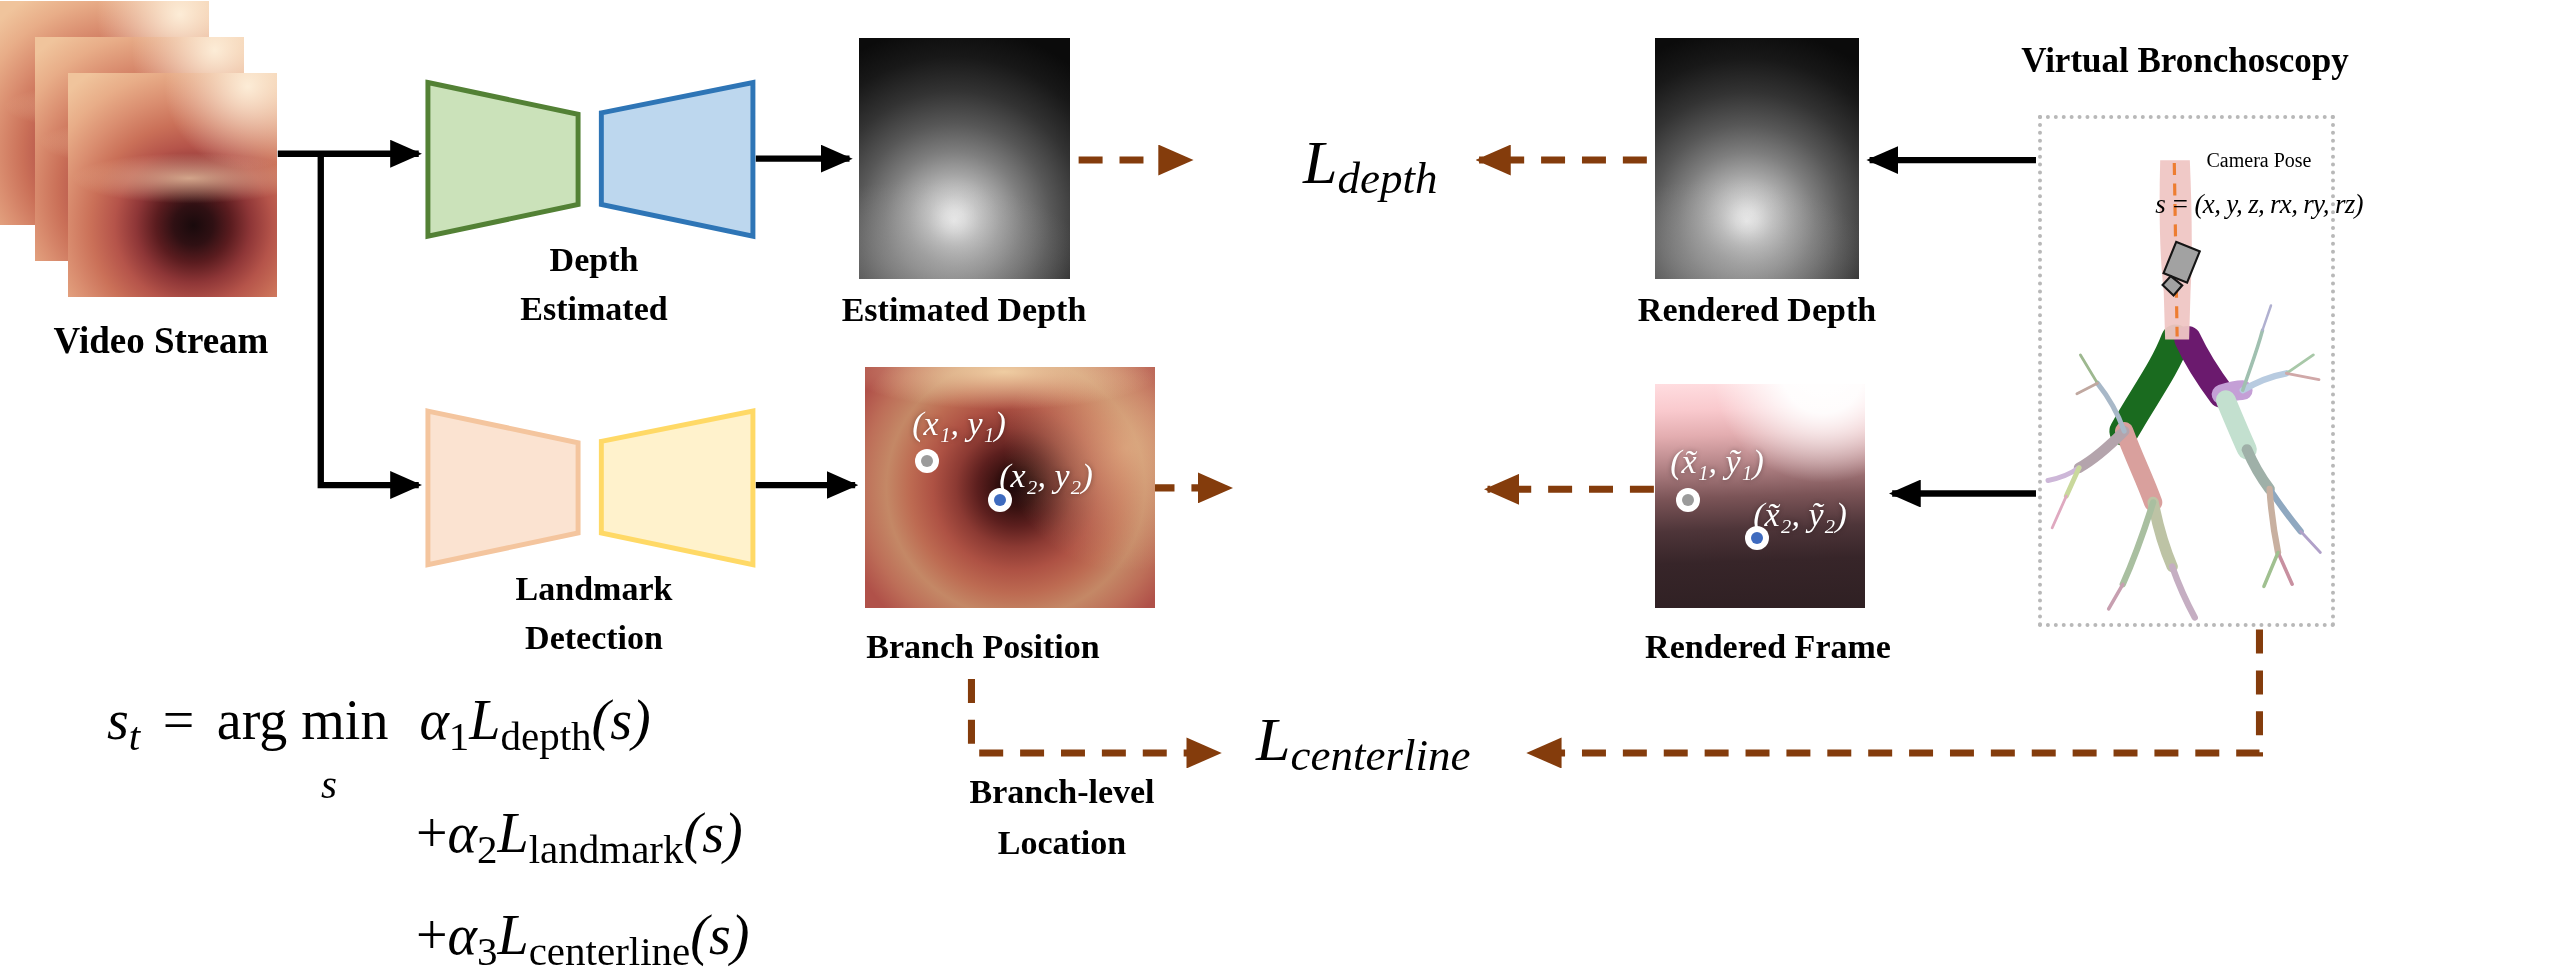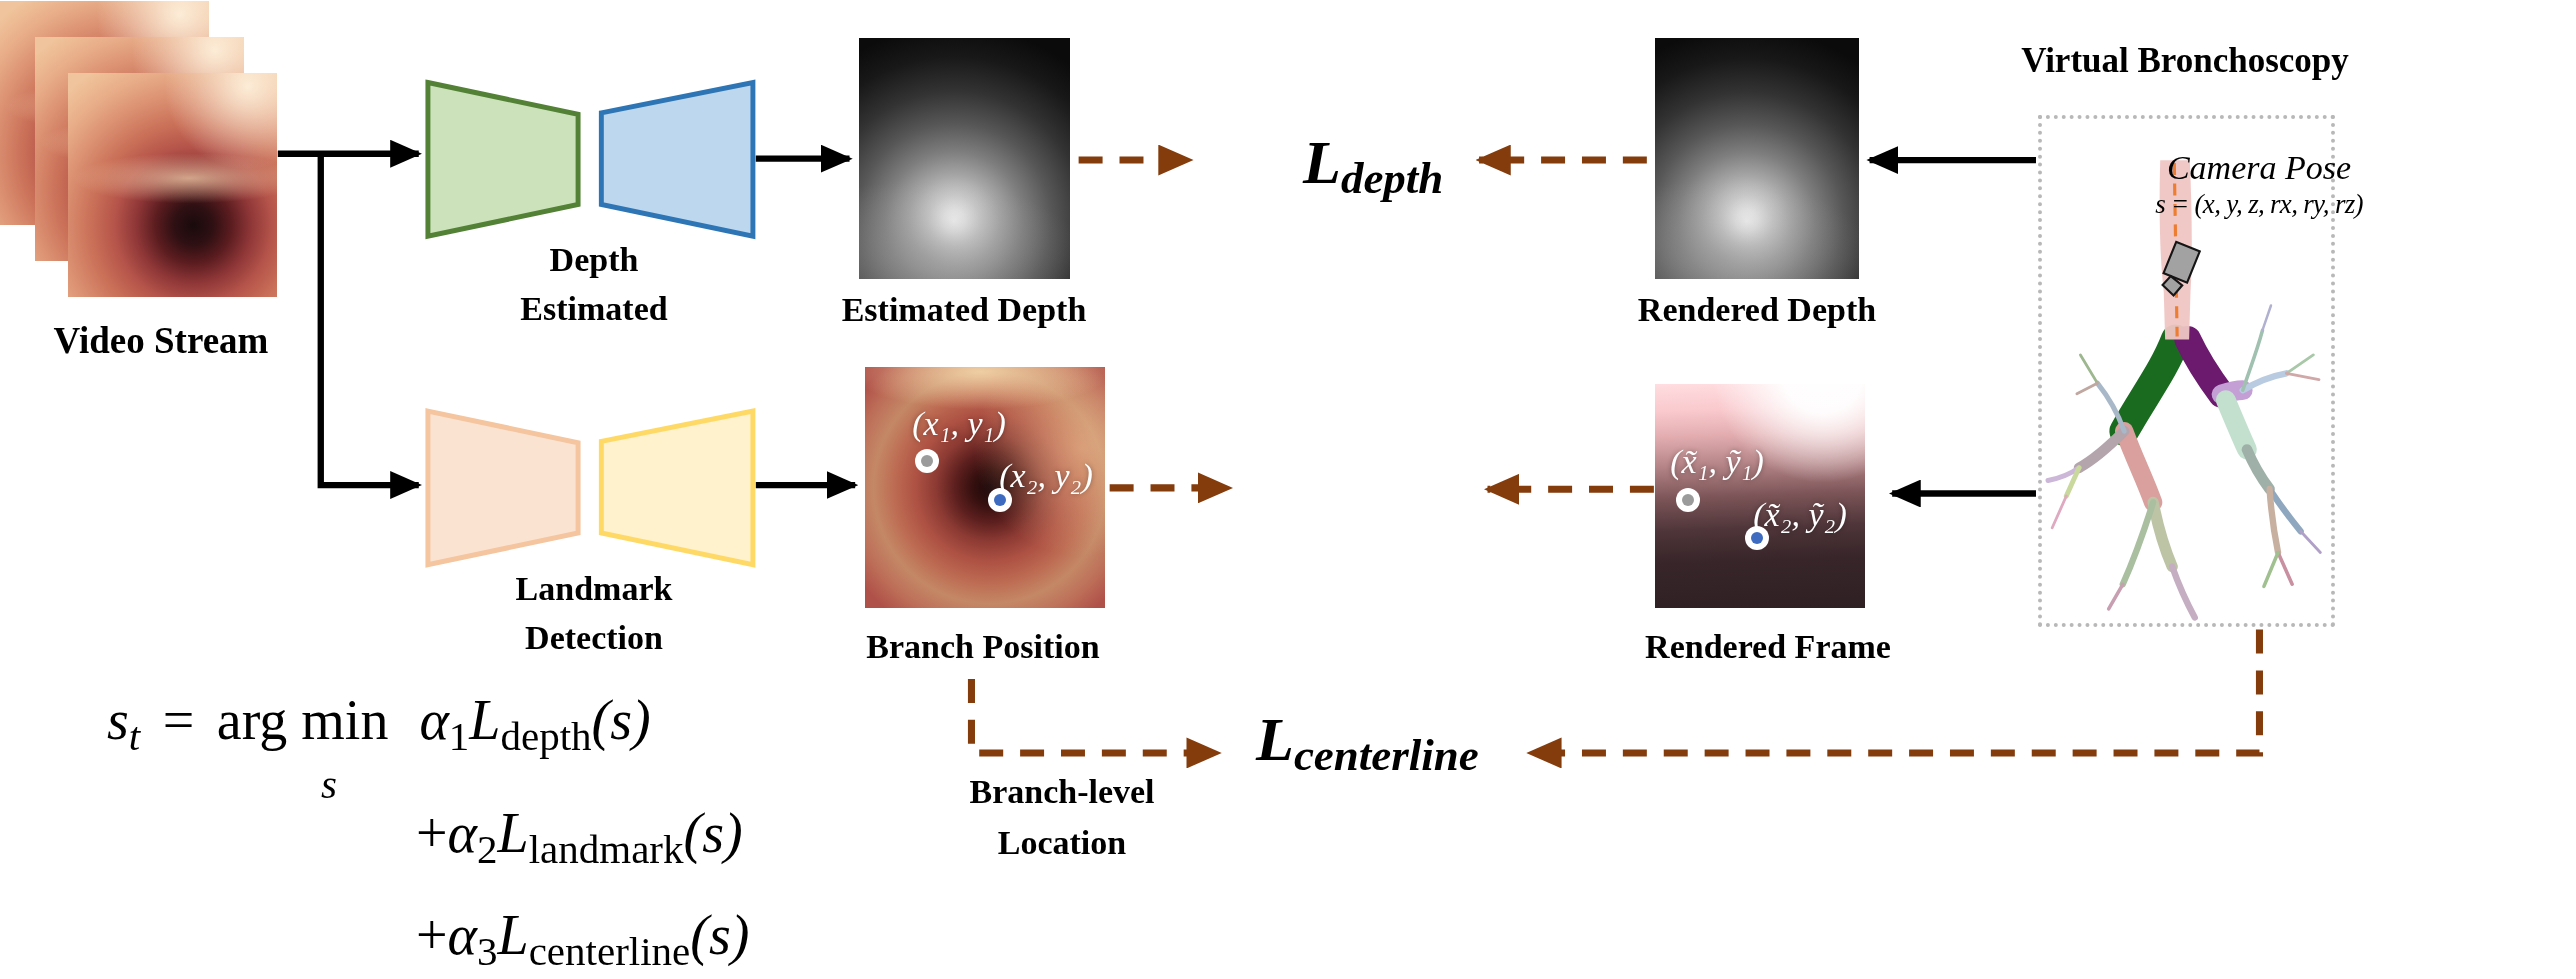--- a/index.html
+++ b/index.html
@@ -33,25 +33,25 @@
       radial-gradient(circle at 80% -5%, #ffffff 0%, rgba(255,255,255,.95) 14%, rgba(255,255,255,0) 38%),
       linear-gradient(178deg, #ffdde0 0%, #f9c9cd 12%, #e3adb0 23%, #b48487 36%,
         #7b5457 50%, #4e3539 64%, #372529 78%, #2f2023 100%);}
   
   .lm-dot{position:absolute;width:24px;height:24px;border-radius:50%;background:#fff;
           transform:translate(-50%,-50%);display:flex;align-items:center;justify-content:center;}
   .lm-dot span{display:block;width:12.7px;height:12.7px;border-radius:50%;}
   .lm-lbl{position:absolute;transform:translate(-50%,-50%);color:#fff;font-style:italic;
           font-size:34px;white-space:nowrap;text-shadow:0 0 5.6px rgba(0,0,0,.35);}
   
-  .loss{position:absolute;font-weight:700;font-style:italic;font-size:62px;line-height:1;white-space:nowrap;}
+  .loss{position:absolute;font-weight:400;font-style:italic;font-size:62px;line-height:1;white-space:nowrap;}
   .loss .lsub{font-size:45px;vertical-align:-0.22em;}
   
   .vb-box{position:absolute;border:4.2px dotted #b8b8b8;background:transparent;}
-  .pose-lbl{position:absolute;font-size:34px;transform:translateX(-50%);white-space:nowrap;font-style:italic;}
+  .pose-lbl{position:absolute;font-size:20px;transform:translateX(-50%);white-space:nowrap;}
   .pose-val{position:absolute;font-size:27px;font-style:italic;letter-spacing:-0.7px;
             transform:translateX(-50%);white-space:nowrap;}
   
   .eq{position:absolute;font-size:56px;line-height:1;white-space:nowrap;}
   .it{font-style:italic;}
   .rm{font-style:normal;}
   .eqsub{font-size:41px;vertical-align:-0.26em;}
   .m-l{margin-left:17px;}
   .m-s{margin-left:8.5px;}
   .eq-under{position:absolute;font-size:41px;font-style:italic;}
@@ -104,21 +104,21 @@
     <div>Landmark</div>
     <div>Detection</div>
   </div>
 
   <div class="depth-img" style="left:859px;top:38px;width:211px;height:241px"></div>
   <div class="sec" style="left:964px;top:285px">Estimated Depth</div>
 
   <div class="depth-img" style="left:1655px;top:38px;width:204px;height:241px"></div>
   <div class="sec" style="left:1757px;top:285px">Rendered Depth</div>
 
-  <div class="bp-img" style="left:865px;top:367px;width:240px;height:241px">
+  <div class="bp-img" style="left:865px;top:367px;width:290px;height:241px">
     <div class="lm-lbl" style="left:94px;top:57px">(x₁, y₁)</div>
     <div class="lm-dot" style="left:62px;top:94px">
       <span style="background:#9b9b9b"></span>
       </div>
     <div class="lm-lbl" style="left:181px;top:109px">(x₂, y₂)</div>
     <div class="lm-dot" style="left:135px;top:133px">
       <span style="background:#3e6bbf"></span>
       </div>
   </div>
   <div class="sec" style="left:983px;top:622px">Branch Position</div>

